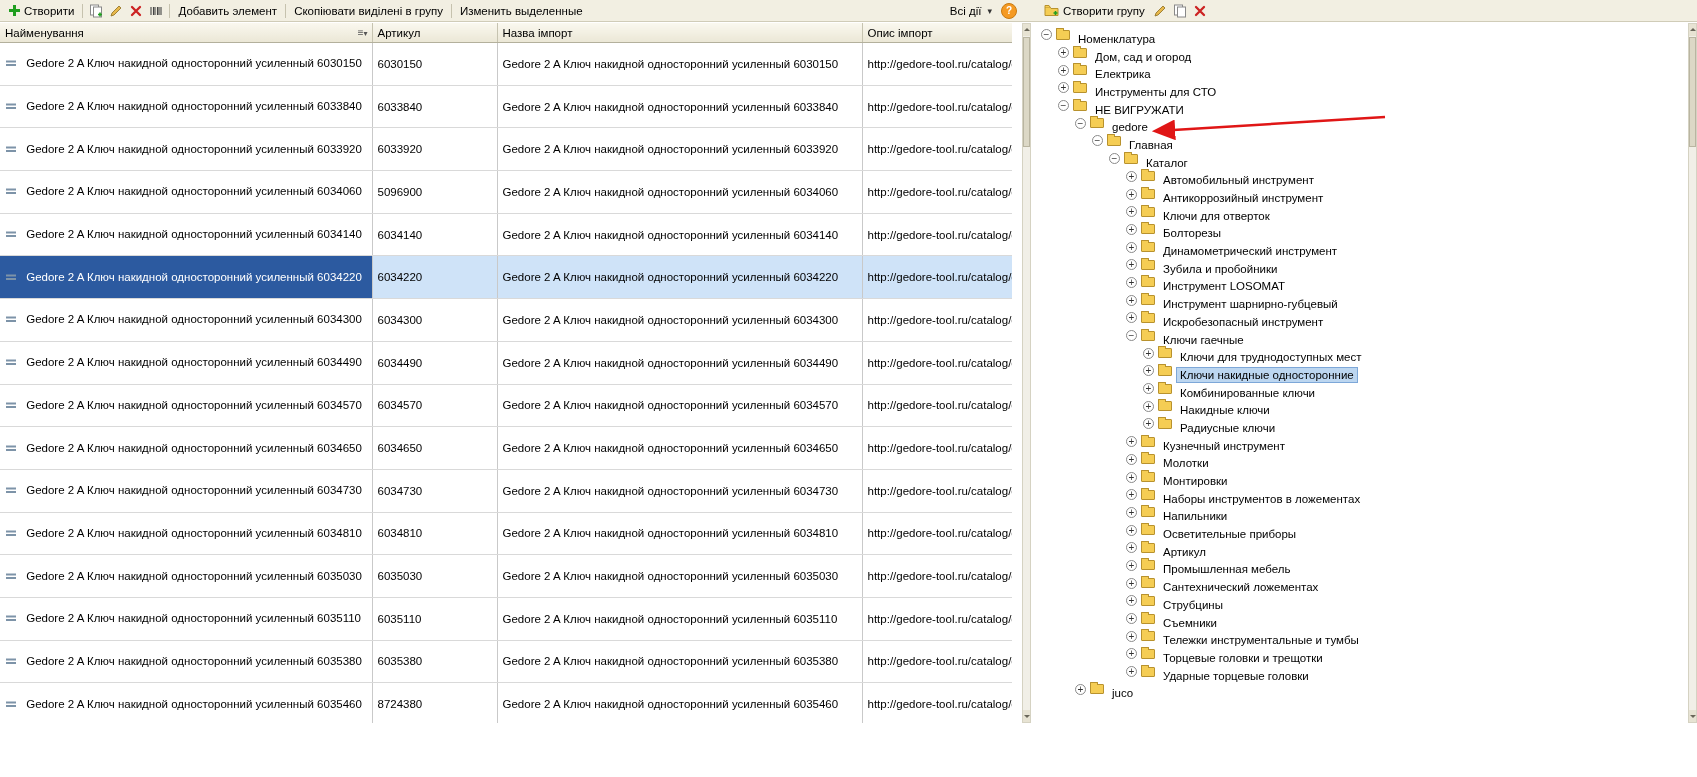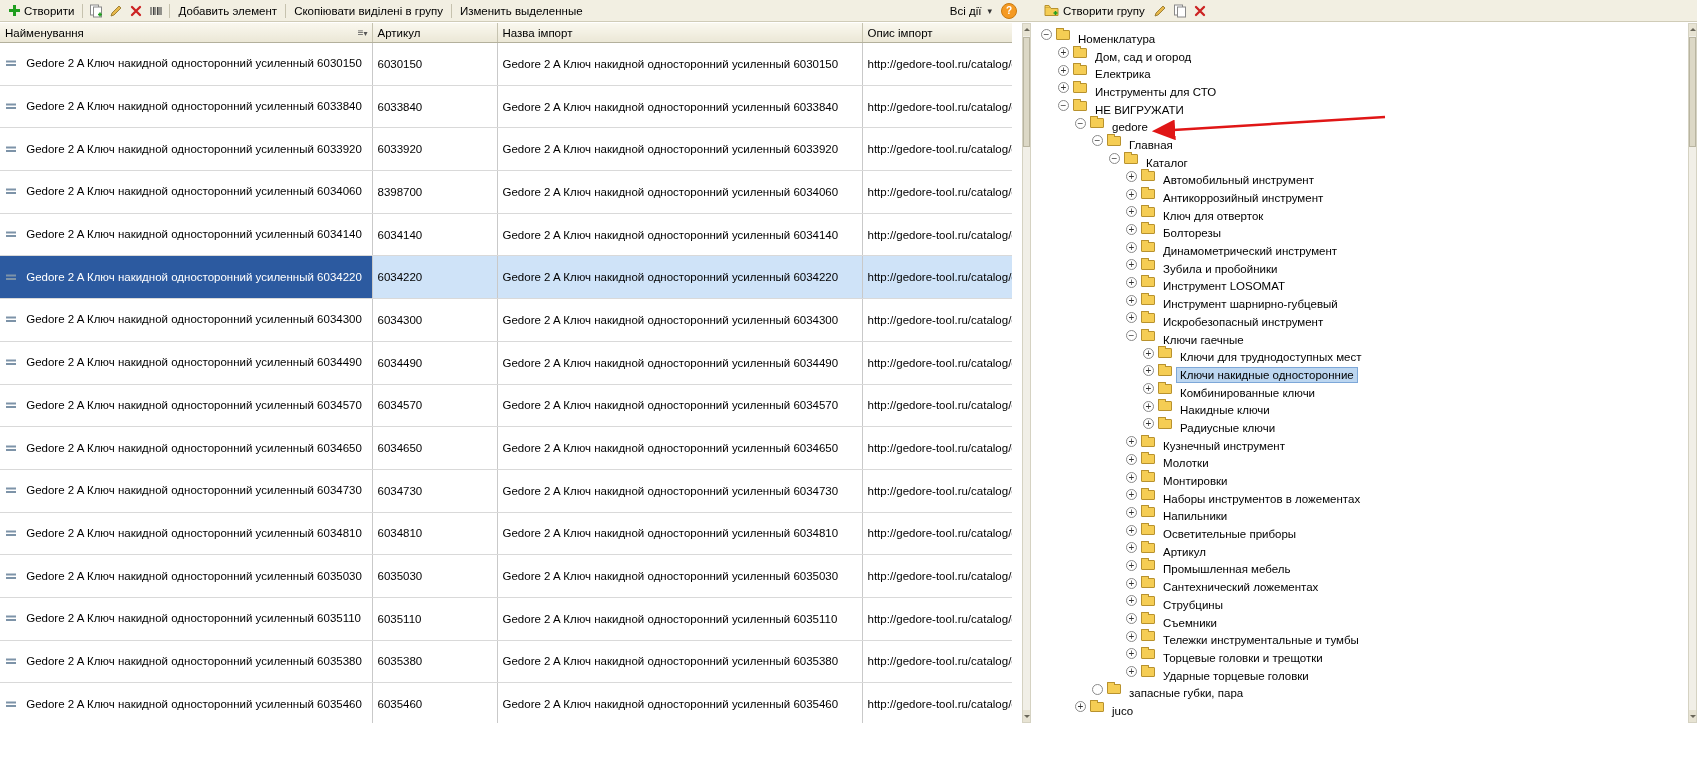--- a/index.html
+++ b/index.html
@@ -230,21 +230,21 @@
     <td class="c-desc">http://gedore-tool.ru/catalog/d...</td>
   </tr>
           <tr class="trow">
     <td class="c-name">
       <span class="item-icon"><svg width="12" height="10" viewBox="0 0 12 10">
                   <line x1="1" y1="3.5" x2="11" y2="3.5" stroke="#7d93a8" stroke-width="2"></line>
                   <line x1="1" y1="7" x2="11" y2="7" stroke="#7d93a8" stroke-width="2"></line>
                 </svg></span>
       <span>Gedore 2 A Ключ накидной односторонний усиленный 6034060</span>
     </td>
-    <td class="c-art">8398700</td>
+    <td class="c-art">5096900</td>
     <td class="c-imp">Gedore 2 A Ключ накидной односторонний усиленный 6034060</td>
     <td class="c-desc">http://gedore-tool.ru/catalog/d...</td>
   </tr>
           <tr class="trow">
     <td class="c-name">
       <span class="item-icon"><svg width="12" height="10" viewBox="0 0 12 10">
                   <line x1="1" y1="3.5" x2="11" y2="3.5" stroke="#7d93a8" stroke-width="2"></line>
                   <line x1="1" y1="7" x2="11" y2="7" stroke="#7d93a8" stroke-width="2"></line>
                 </svg></span>
       <span>Gedore 2 A Ключ накидной односторонний усиленный 6034140</span>
@@ -374,21 +374,21 @@
     <td class="c-desc">http://gedore-tool.ru/catalog/d...</td>
   </tr>
           <tr class="trow">
     <td class="c-name">
       <span class="item-icon"><svg width="12" height="10" viewBox="0 0 12 10">
                   <line x1="1" y1="3.5" x2="11" y2="3.5" stroke="#7d93a8" stroke-width="2"></line>
                   <line x1="1" y1="7" x2="11" y2="7" stroke="#7d93a8" stroke-width="2"></line>
                 </svg></span>
       <span>Gedore 2 A Ключ накидной односторонний усиленный 6035460</span>
     </td>
-    <td class="c-art">6035460</td>
+    <td class="c-art">8724380</td>
     <td class="c-imp">Gedore 2 A Ключ накидной односторонний усиленный 6035460</td>
     <td class="c-desc">http://gedore-tool.ru/catalog/d...</td>
   </tr>
         </tbody>
     </table>
   </div>
 
   <div class="sbar sbar-table">
     <div class="sb-arrow up"></div>
     <div class="sb-thumb"></div>
@@ -443,21 +443,21 @@
     <span class="tree-label">Автомобильный инструмент</span>
   </div>
         <div class="tree-item" style="padding-left: 95px;">
     <span class="expander">+</span>
     <span class="folder"></span>
     <span class="tree-label">Антикоррозийный инструмент</span>
   </div>
         <div class="tree-item" style="padding-left: 95px;">
     <span class="expander">+</span>
     <span class="folder"></span>
-    <span class="tree-label">Ключ для отверток</span>
+    <span class="tree-label">Ключи для отверток</span>
   </div>
         <div class="tree-item" style="padding-left: 95px;">
     <span class="expander">+</span>
     <span class="folder"></span>
     <span class="tree-label">Болторезы</span>
   </div>
         <div class="tree-item" style="padding-left: 95px;">
     <span class="expander">+</span>
     <span class="folder"></span>
     <span class="tree-label">Динамометрический инструмент</span>
@@ -574,25 +574,20 @@
   </div>
         <div class="tree-item" style="padding-left: 95px;">
     <span class="expander">+</span>
     <span class="folder"></span>
     <span class="tree-label">Торцевые головки и трещотки</span>
   </div>
         <div class="tree-item" style="padding-left: 95px;">
     <span class="expander">+</span>
     <span class="folder"></span>
     <span class="tree-label">Ударные торцевые головки</span>
-  </div>
-        <div class="tree-item" style="padding-left: 61px;">
-    <span class="expander"></span>
-    <span class="folder"></span>
-    <span class="tree-label">запасные губки, пара</span>
   </div>
         <div class="tree-item" style="padding-left: 44px;">
     <span class="expander">+</span>
     <span class="folder"></span>
     <span class="tree-label">juco</span>
   </div>
       </div>
     <svg class="arrow-svg" width="270" height="36" viewBox="0 0 270 36">
       <defs>
         <marker id="ah" markerWidth="9" markerHeight="8" refX="7" refY="4" orient="auto">

